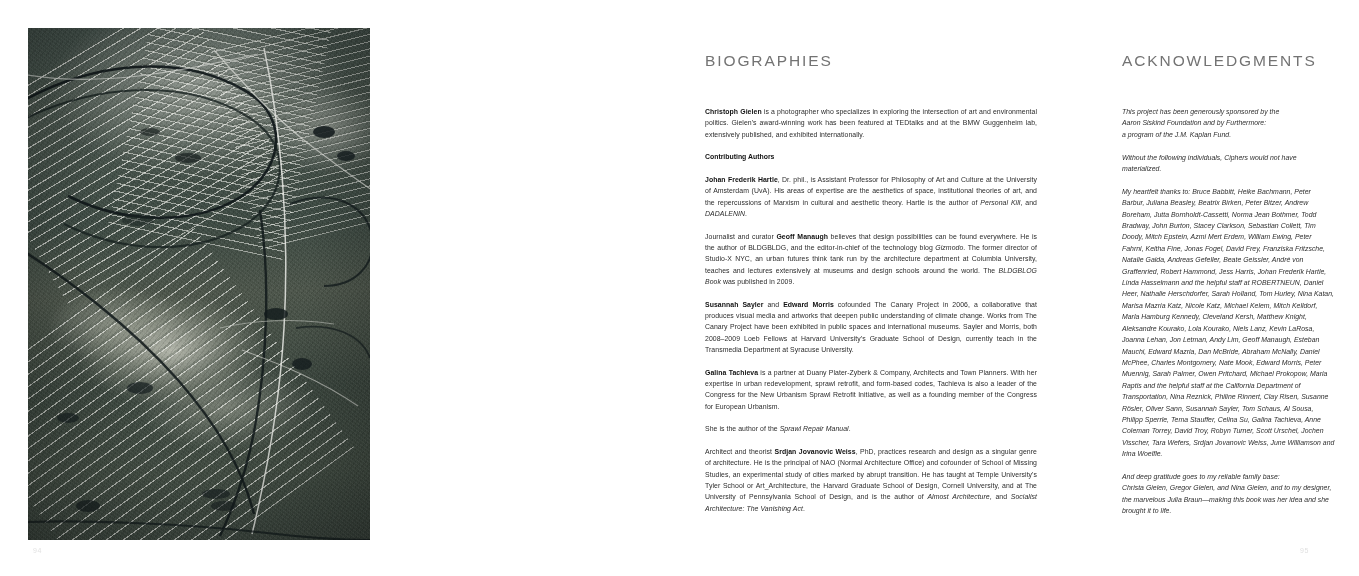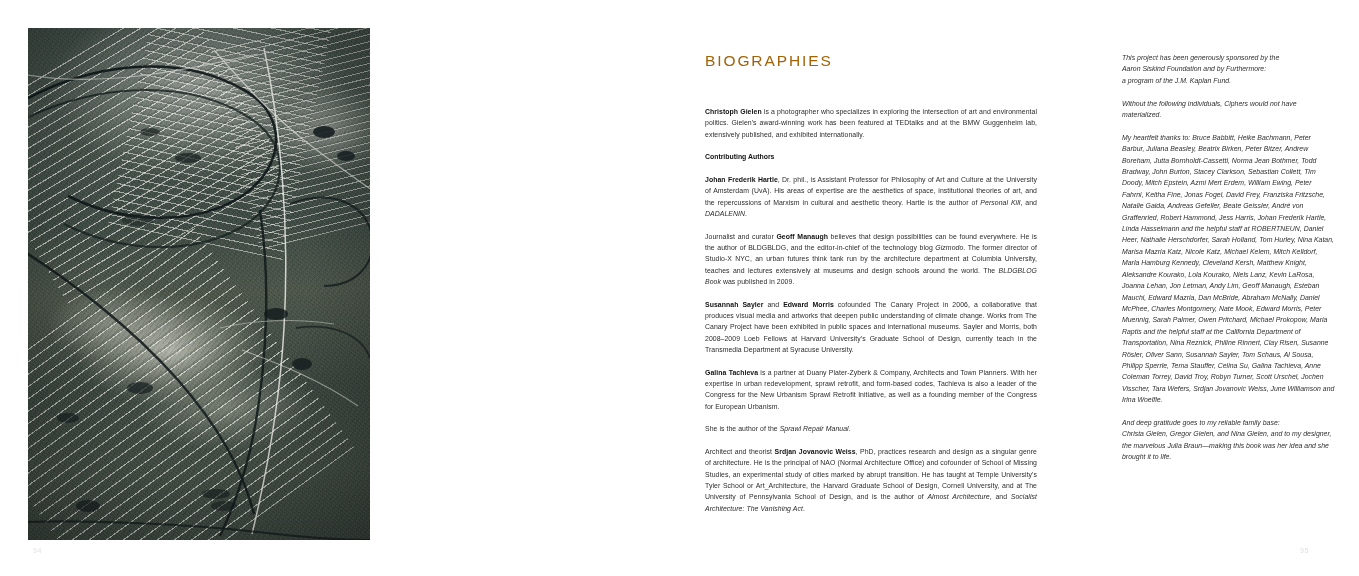--- a/index.html
+++ b/index.html
@@ -123,21 +123,21 @@
   .col-ack {
     position: absolute;
     left: 442px; top: 52px;
     width: 213px;
   }
 
   .section-head {
     font-size: 15.5px;
     letter-spacing: 1.9px;
     font-weight: 400;
-    color: #a16207;
+    color: #737373;
     margin-bottom: 36px;
     white-space: nowrap;
   }
 
   
   .bio-p {
     font-size: 6.9px;
     line-height: 11.35px;
     color: #2b2b2b;
     text-align: justify;
@@ -240,20 +240,21 @@
           <p class="bio-p"><b>Johan Frederik Hartle</b><span>, Dr. phil., is Assistant Professor for Philosophy of Art and Culture at the University of Amsterdam (UvA). His areas of expertise are the aesthetics of space, institutional theories of art, and the repercussions of Marxism in cultural and aesthetic theory. Hartle is the author of </span><i>Personal Kill</i><span>, and </span><i>DADALENIN</i><span>.</span></p>
           <p class="bio-p"><span>Journalist and curator </span><b>Geoff Manaugh</b><span> believes that design possibilities can be found everywhere. He is the author of BLDGBLDG, and the editor-in-chief of the technology blog </span><i>Gizmodo</i><span>. The former director of Studio-X NYC, an urban futures think tank run by the architecture department at Columbia University, teaches and lectures extensively at museums and design schools around the world. The </span><i>BLDGBLOG Book</i><span> was published in 2009.</span></p>
           <p class="bio-p"><b>Susannah Sayler</b><span> and </span><b>Edward Morris</b><span> cofounded The Canary Project in 2006, a collaborative that produces visual media and artworks that deepen public understanding of climate change. Works from The Canary Project have been exhibited in public spaces and international museums. Sayler and Morris, both 2008–2009 Loeb Fellows at Harvard University's Graduate School of Design, currently teach in the Transmedia Department at Syracuse University.</span></p>
           <p class="bio-p"><b>Galina Tachieva</b><span> is a partner at Duany Plater-Zyberk &amp; Company, Architects and Town Planners. With her expertise in urban redevelopment, sprawl retrofit, and form-based codes, Tachieva is also a leader of the Congress for the New Urbanism Sprawl Retrofit Initiative, as well as a founding member of the Congress for European Urbanism.</span></p>
           <p class="bio-p"><span>She is the author of the </span><i>Sprawl Repair Manual</i><span>.</span></p>
           <p class="bio-p"><span>Architect and theorist </span><b>Srdjan Jovanovic Weiss</b><span>, PhD, practices research and design as a singular genre of architecture. He is the principal of NAO (Normal Architecture Office) and cofounder of School of Missing Studies, an experimental study of cities marked by abrupt transition. He has taught at Temple University's Tyler School or Art_Architecture, the Harvard Graduate School of Design, Cornell University, and at The University of Pennsylvania School of Design, and is the author of </span><i>Almost Architecture</i><span>, and </span><i>Socialist Architecture: The Vanishing Act</i><span>.</span></p>
         </div>
     </div>
 
     <div class="col-ack">
+      <h1 class="section-head">ACKNOWLEDGMENTS</h1>
       <div id="ack-body">
           <p class="ack-p">This project has been generously sponsored by the<br>Aaron Siskind Foundation and by Furthermore:<br>a program of the J.M. Kaplan Fund.</p>
           <p class="ack-p">Without the following individuals, Ciphers would not have materialized.</p>
           <p class="ack-p">My heartfelt thanks to: Bruce Babbitt, Heike Bachmann, Peter Barbur, Juliana Beasley, Beatrix Birken, Peter Bitzer, Andrew Boreham, Jutta Bornholdt-Cassetti, Norma Jean Bothmer, Todd Bradway, John Burton, Stacey Clarkson, Sebastian Collett, Tim Doody, Mitch Epstein, Azmi Mert Erdem, William Ewing, Peter Fahrni, Keitha Fine, Jonas Fogel, David Frey, Franziska Fritzsche, Natalie Gaida, Andreas Gefeller, Beate Geissler, André von Graffenried, Robert Hammond, Jess Harris, Johan Frederik Hartle, Linda Hasselmann and the helpful staff at ROBERTNEUN, Daniel Heer, Nathalie Herschdorfer, Sarah Holland, Tom Hurley, Nina Katan, Marisa Mazria Katz, Nicole Katz, Michael Kelem, Mitch Kelldorf, Marla Hamburg Kennedy, Cleveland Kersh, Matthew Knight, Aleksandre Kourako, Lola Kourako, Niels Lanz, Kevin LaRosa, Joanna Lehan, Jon Letman, Andy Lim, Geoff Manaugh, Esteban Mauchi, Edward Mazria, Dan McBride, Abraham McNally, Daniel McPhee, Charles Montgomery, Nate Mook, Edward Morris, Peter Muennig, Sarah Palmer, Owen Pritchard, Michael Prokopow, Maria Raptis and the helpful staff at the California Department of Transportation, Nina Reznick, Philine Rinnert, Clay Risen, Susanne Rösler, Oliver Sann, Susannah Sayler, Tom Schaus, Al Sousa, Philipp Sperrle, Tema Stauffer, Celina Su, Galina Tachieva, Anne Coleman Torrey, David Troy, Robyn Turner, Scott Urschel, Jochen Visscher, Tara Wefers, Srdjan Jovanovic Weiss, June Williamson and Irina Woelfle.</p>
           <p class="ack-p">And deep gratitude goes to my reliable family base:<br>Christa Gielen, Gregor Gielen, and Nina Gielen, and to my designer, the marvelous Julia Braun—making this book was her idea and she brought it to life.</p>
         </div>
     </div>
 
     <div class="ack-folio">95</div>
   </div>

